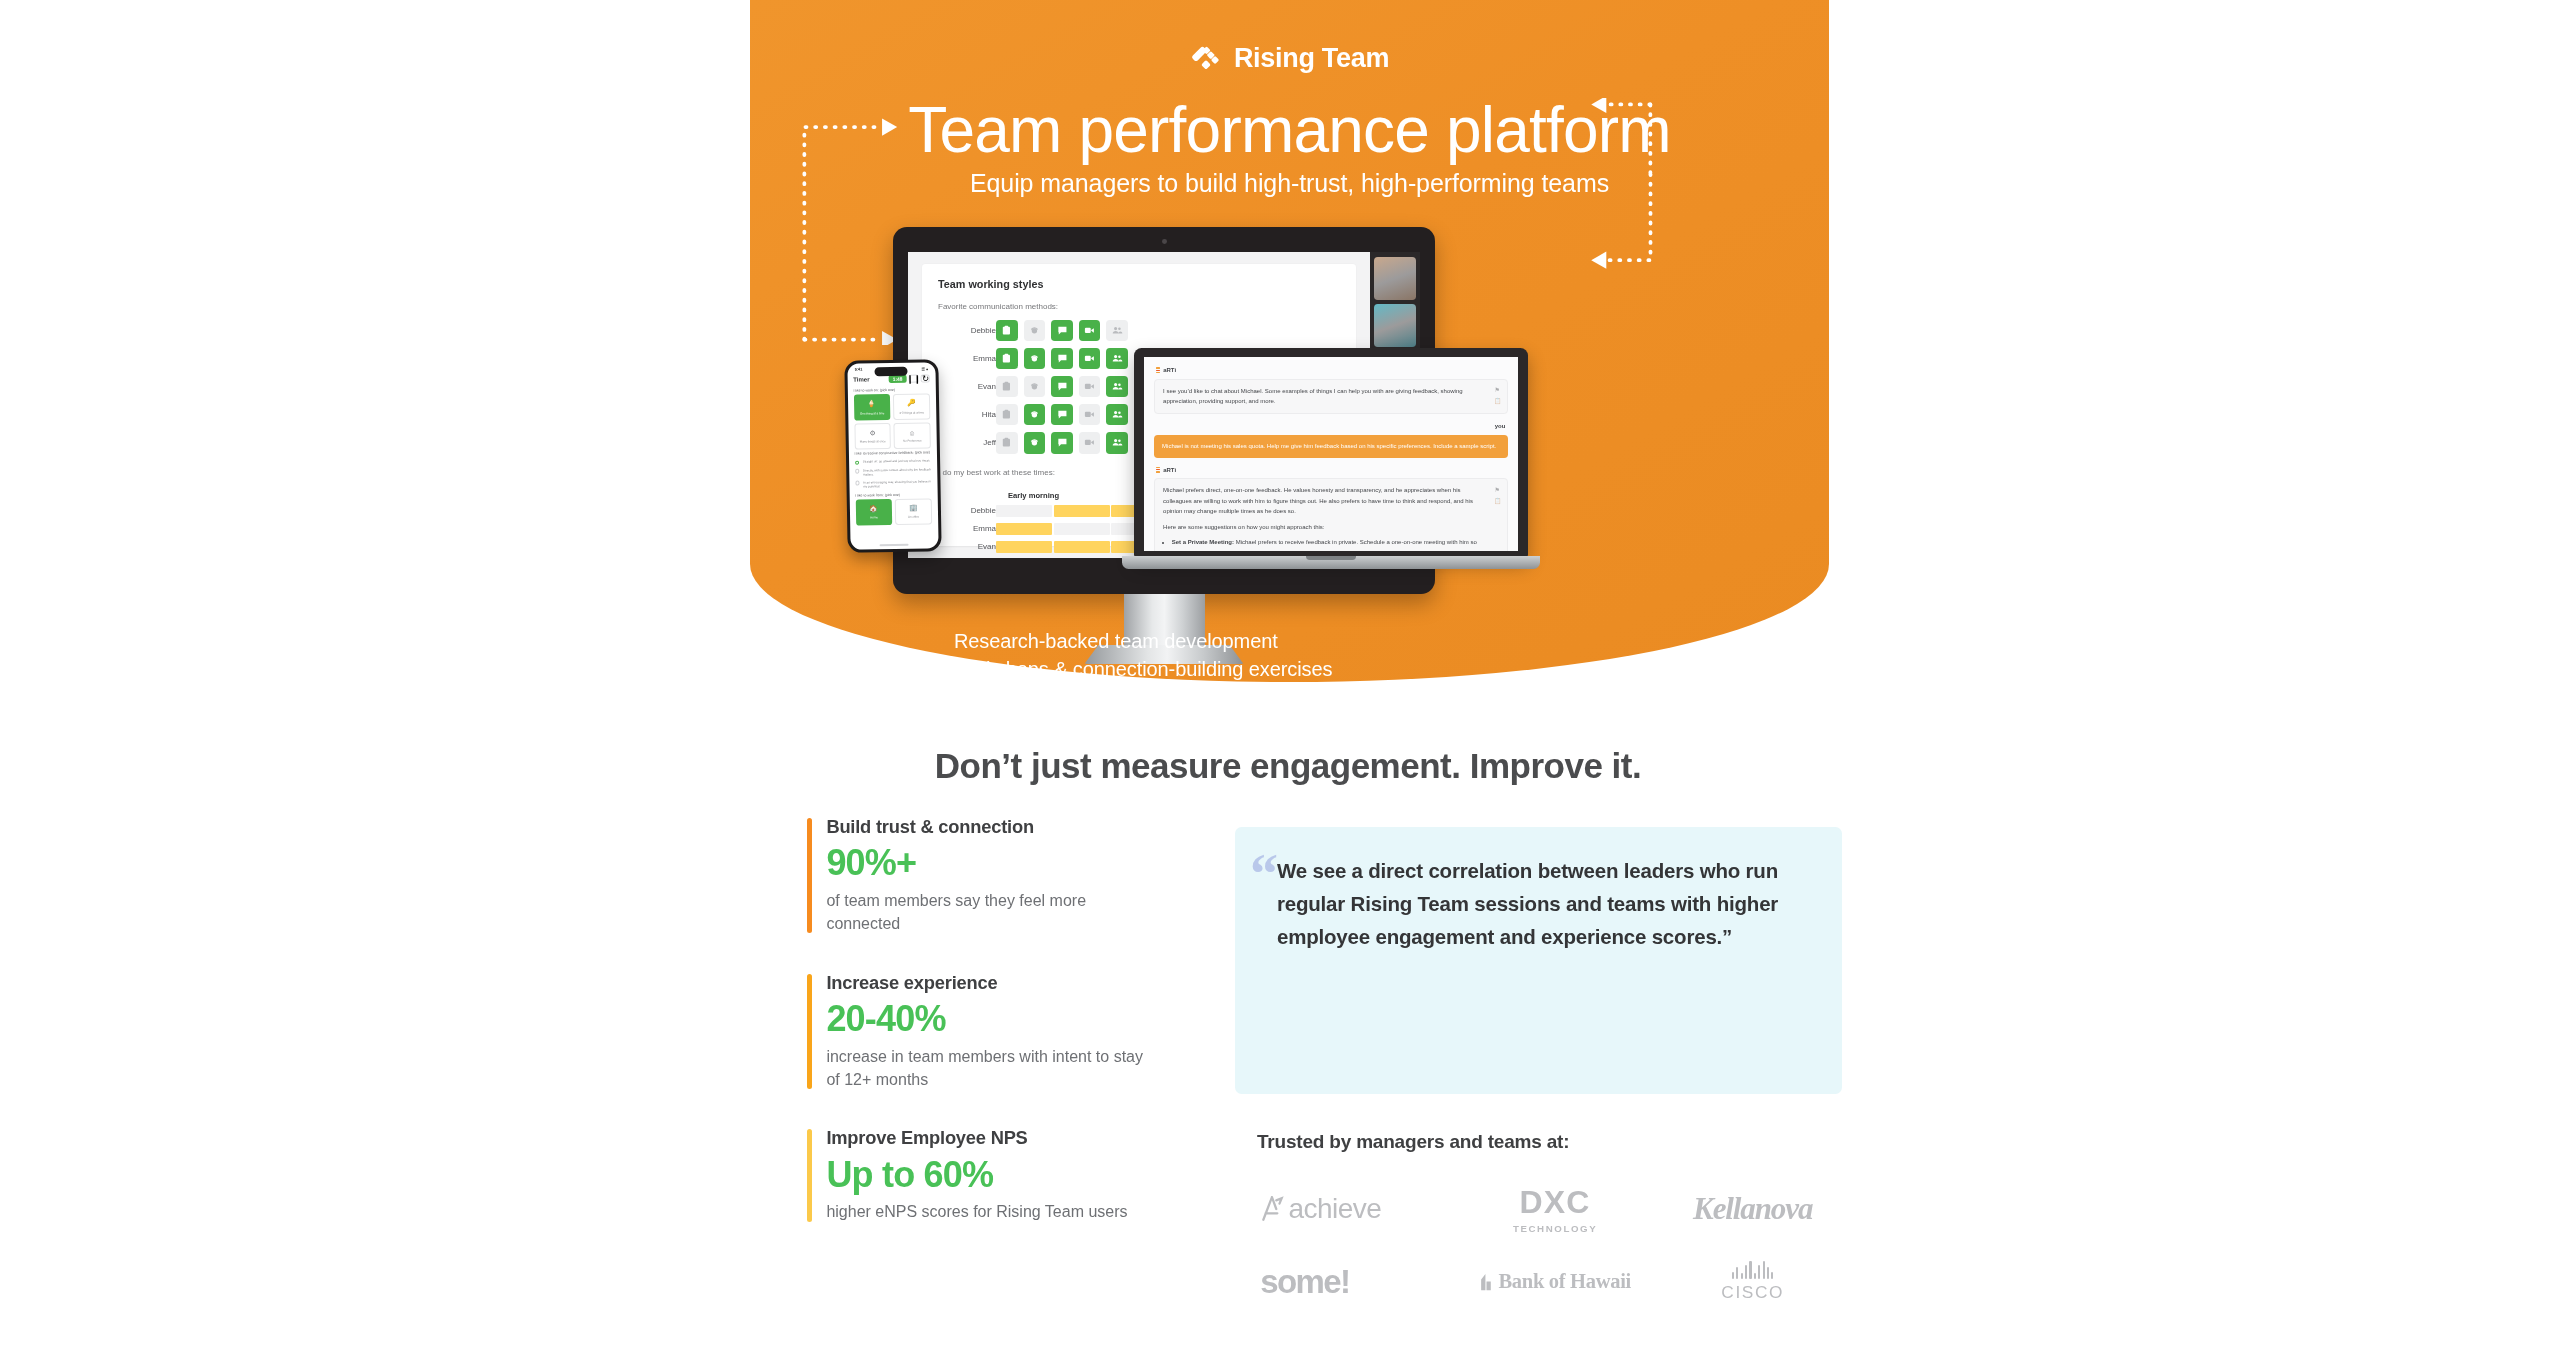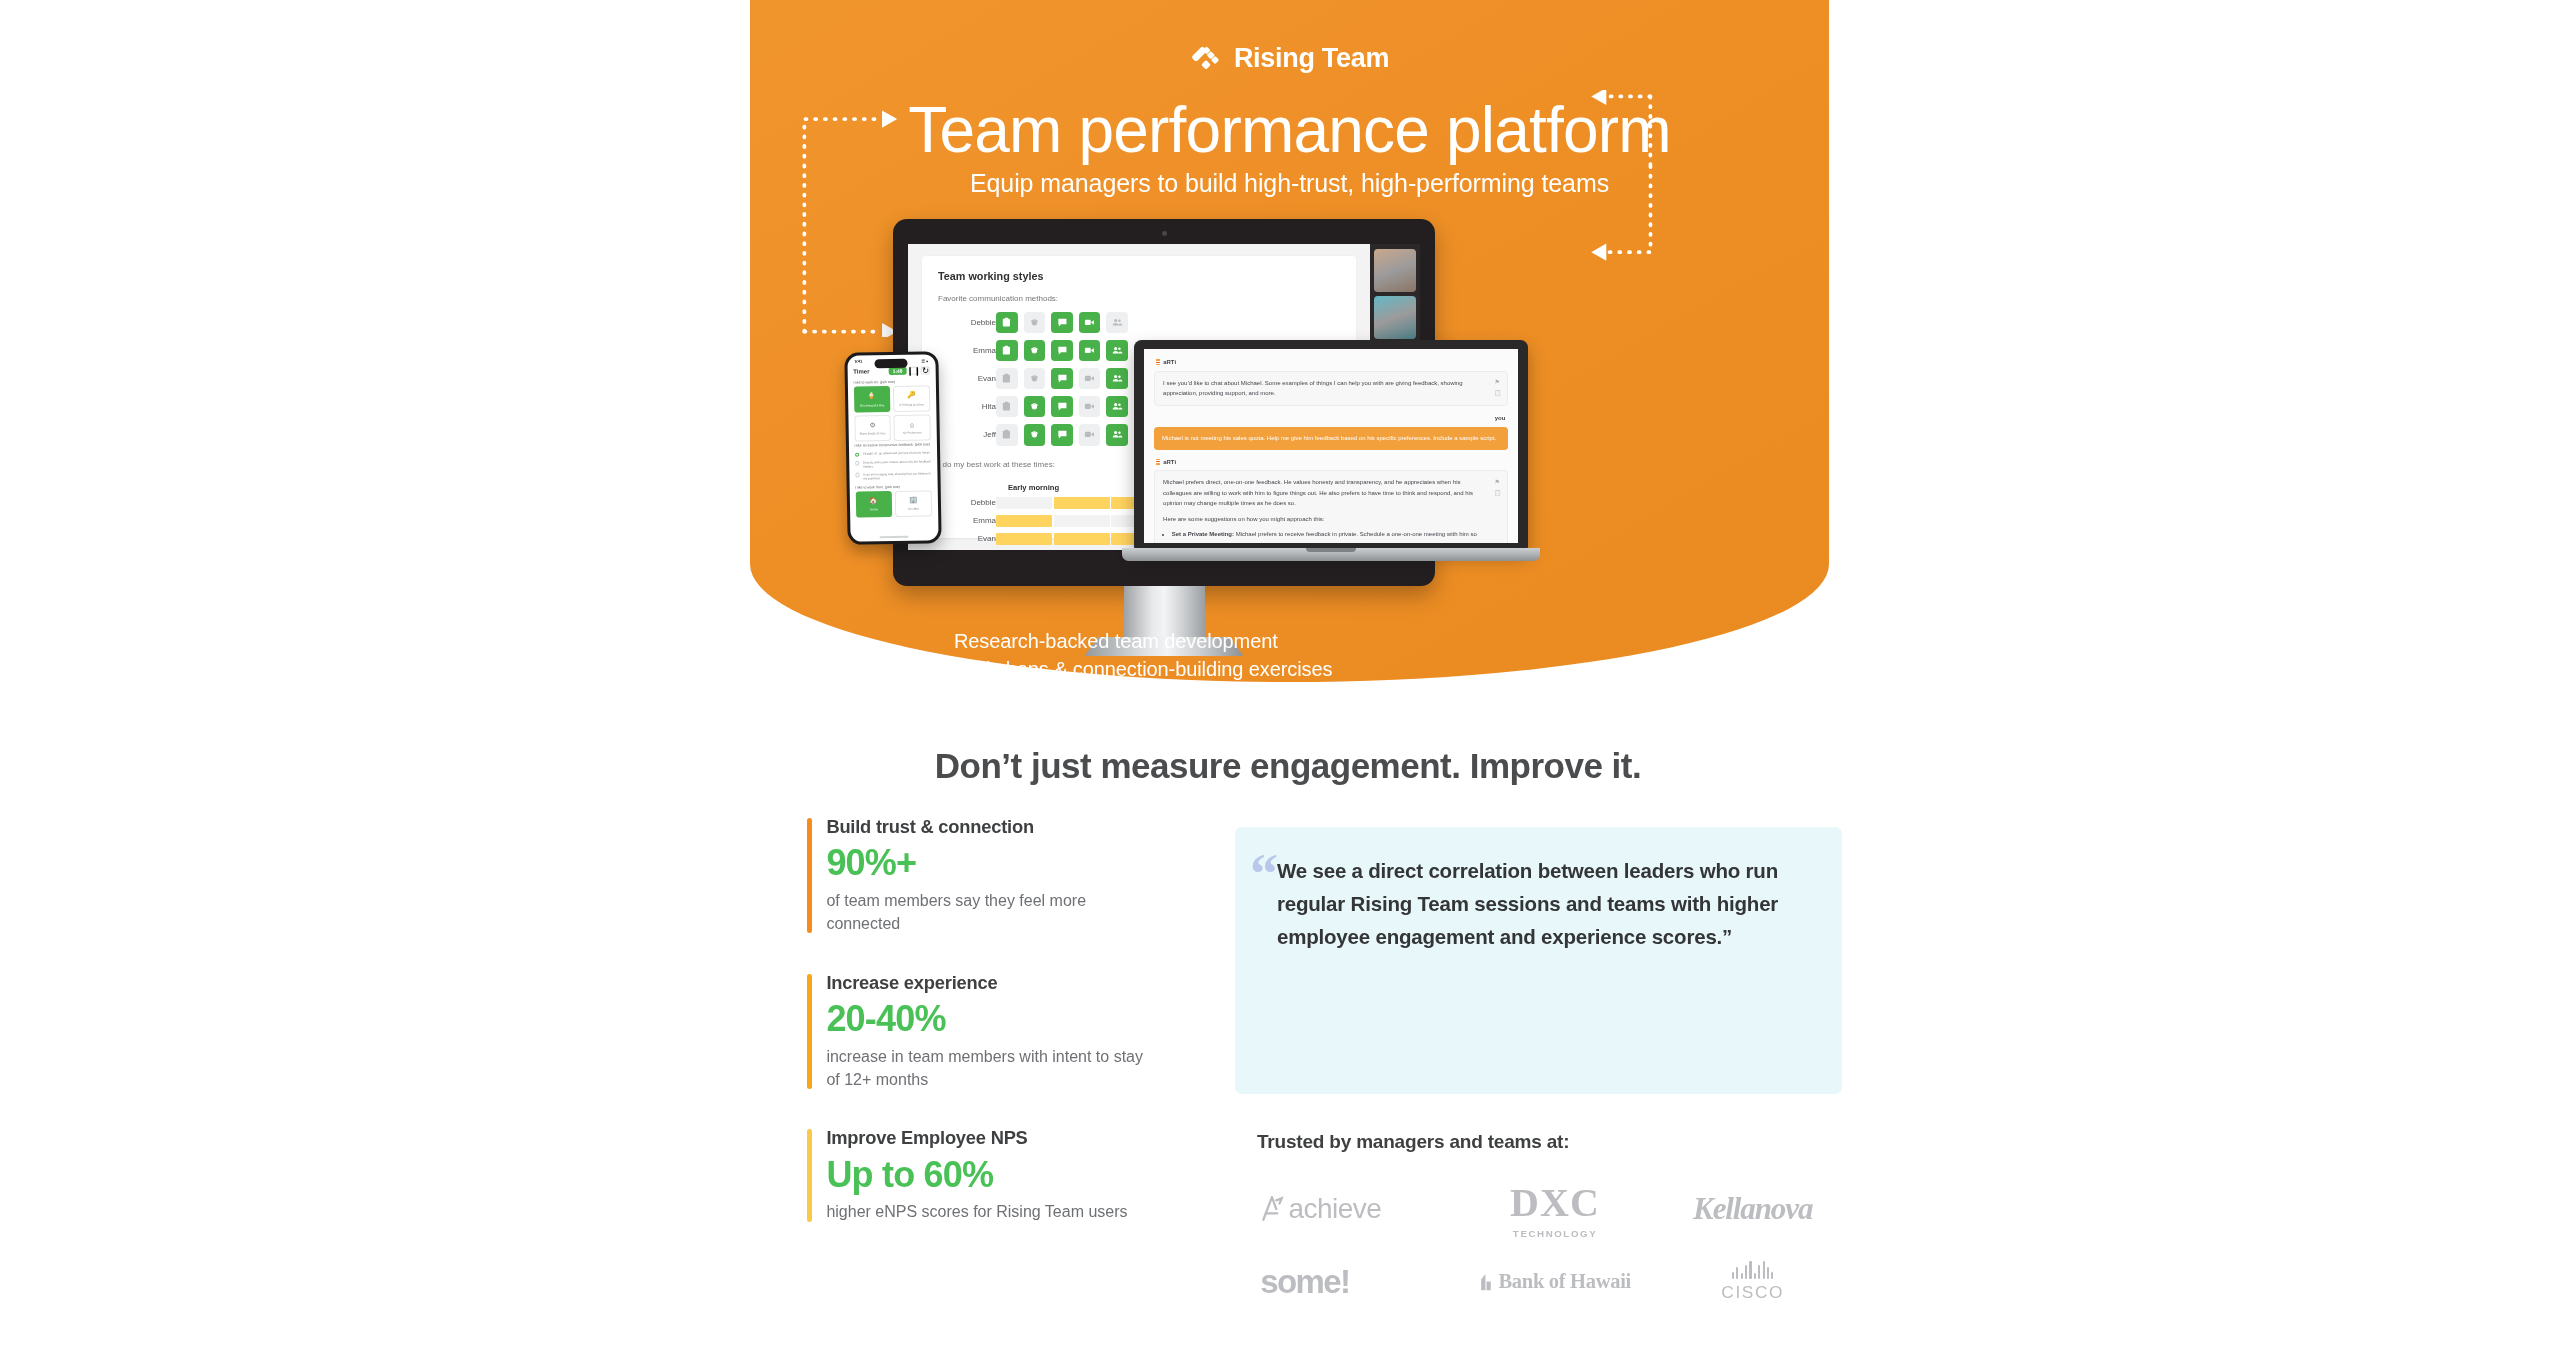--- a/index.html
+++ b/index.html
@@ -34,21 +34,21 @@
   .hero-title {
     position:absolute; left:0; right:0; top:93px; text-align:center;
     color:#fff; font-size:64px; font-weight:400; letter-spacing:-0.8px;
   }
   .hero-sub {
     position:absolute; left:0; right:0; top:169px; text-align:center;
     color:#fff; font-size:25px; font-weight:500; letter-spacing:-0.1px;
   }
 
   
-  .stage { position:absolute; left:0; top:4px; width:1075px; height:682px; }
+  .stage { position:absolute; left:0; top:12px; width:1075px; height:682px; }
 
   
   .monitor { position:absolute; left:143px; top:215px; width:542px; height:367px; }
   .mon-bezel {
     position:absolute; inset:0; background:#231f20; border-radius:14px;
     box-shadow: 0 9.7px 21.6px rgba(0,0,0,.28);
   }
   .mon-cam { position:absolute; left:50%; top:12px; width:4.9px; height:4.9px;
     margin-left:-2.2px; border-radius:50%; background:#4a4648; }
   .mon-screen {
@@ -198,22 +198,22 @@
   .trusted-head { font-size:19px; font-weight:700; color:#3f4042;
                   letter-spacing:-0.2px; }
   .logo-grid { display:flex; flex-wrap:wrap; margin-top:19.4px; }
   .logo-cell { width:33.33%; height:73px; display:flex; align-items:center;
                justify-content:flex-start; padding-left:3.2px; }
   .logo-cell.c2 { justify-content:center; }
   .logo-cell.c3 { justify-content:center; }
   .brand { color:#bcbdc0; display:flex; align-items:center; }
   .b-achieve { font-size:28px; font-weight:400; letter-spacing:-0.5px; }
   .b-dxc { display:flex; flex-direction:column; align-items:center; gap:2.2px; }
-  .b-dxc .main { font-size:40px; font-weight:700; letter-spacing:1.1px;
-                 font-family:Liberation Serif, serif; }
+  .b-dxc .main { font-size:32px; font-weight:700; letter-spacing:1.1px;
+                 font-family:Liberation Sans, sans-serif; }
   .b-dxc .sub { font-size:9.7px; font-weight:700; letter-spacing:1.6px; }
   .b-kell { font-size:31px; font-weight:600; font-style:italic;
             letter-spacing:-1.1px; font-family:"Liberation Serif",serif;text-align:right; }
   .b-yahoo { font-size:33px; font-weight:700; letter-spacing:-1.6px; }
   .b-boh { font-size:20.5px; font-weight:700;
            font-family:"Liberation Serif",serif; letter-spacing:-0.3px; }
   .b-cisco { display:flex; flex-direction:column; align-items:center; gap:2.7px; }
   .b-cisco .bars { display:flex; align-items:flex-end; gap:2.2px; height:18.3px; }
   .b-cisco .bars i { width:2.2px; background:#bcbdc0; border-radius:1.1px; display:block; }
   .b-cisco .word { font-size:17.3px; font-weight:400; letter-spacing:1.6px; }

